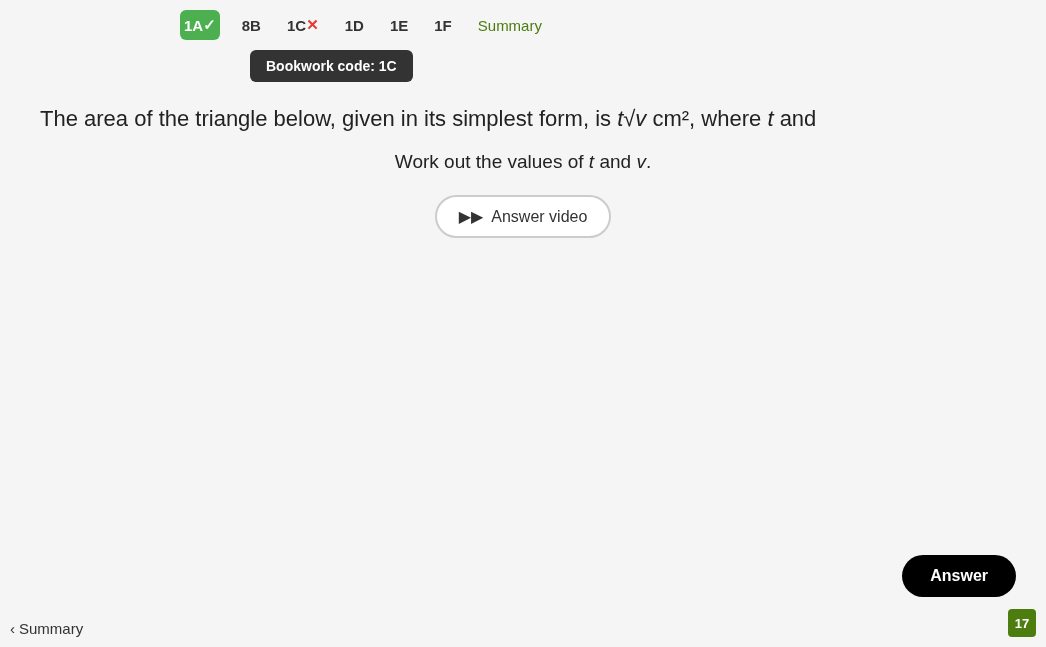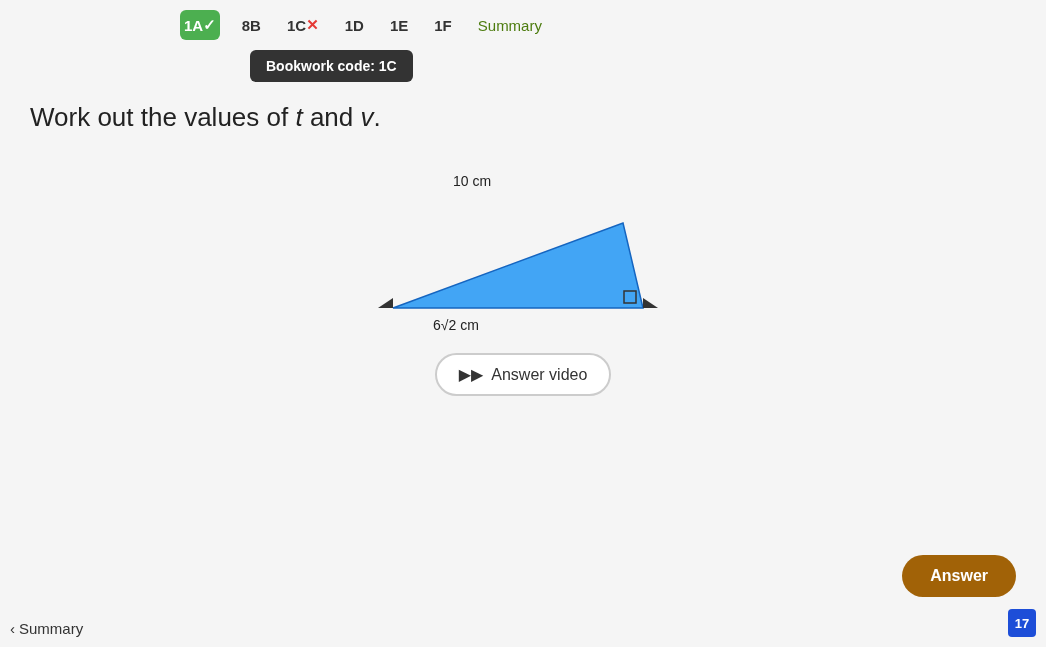--- a/index.html
+++ b/index.html
@@ -125,23 +125,24 @@
     }
 
     .sub-text {
       font-size: 22px;
       color: #222;
       text-align: center;
       margin-bottom: 10px;
     }
 
     .work-text {
-      font-size: 26px;
-      color: #222;
-      margin-bottom: 40px;
+      font-size: 19px;
+      color: #222;
+      text-align: center;
+      margin-bottom: 22px;
     }
 
     
     .diagram-container {
       display: flex;
       justify-content: center;
       align-items: center;
       position: relative;
       margin-bottom: 20px;
     }
@@ -188,21 +189,21 @@
 
     .play-icon {
       color: #333;
     }
 
     
     .answer-btn {
       position: absolute;
       bottom: 50px;
       right: 30px;
-      background: #a16207;
+      background: #000000;
       color: white;
       border: none;
       border-radius: 25px;
       padding: 12px 28px;
       font-size: 16px;
       font-weight: 600;
       cursor: pointer;
     }
 
     
@@ -220,21 +221,21 @@
       gap: 4px;
     }
 
     
     .question-num-icon {
       position: absolute;
       bottom: 10px;
       right: 10px;
       width: 28px;
       height: 28px;
-      background: #1d4ed8;
+      background: #4d7c0f;
       color: white;
       border-radius: 4px;
       display: flex;
       align-items: center;
       justify-content: center;
       font-size: 13px;
       font-weight: bold;
     }
 
     .italic { font-style: italic; }
@@ -271,45 +272,27 @@
   </div>
 
   <div class="content">
 
     <div class="bookwork-row">
       <div class="bookwork-badge">
         <span>Bookwork code: 1C</span>
       </div>
     </div>
 
+    <div class="question-text">
+      The area of the triangle below, given in its simplest form, is <span class="italic">t</span>√<span class="italic">v</span> cm², where <span class="italic">t</span> and
+    </div>
     <div class="work-text">
       Work out the values of <span class="italic">t</span> and <span class="italic">v</span>.
     </div>
 
-    <div class="diagram-container">
-      <div class="triangle-area">
-
-        <div class="triangle-label-top">10 cm</div>
-
-        <svg width="320" height="150" viewBox="0 0 320 150" style="position:absolute; top:20px; left:0;">
-
-          <polygon points="30,115 260,30 280,115" fill="#42a5f5" stroke="#1565c0" stroke-width="1.5"></polygon>
-
-          <polygon points="30,115 15,115 30,105" fill="#333"></polygon>
-
-          <polygon points="280,115 295,115 280,105" fill="#333"></polygon>
-
-          <rect x="261" y="98" width="12" height="12" fill="none" stroke="#333" stroke-width="1.5"></rect>
-        </svg>
-
-        <div class="triangle-label-bottom">
-          <span>6√2 cm</span>
-        </div>
-      </div>
-    </div>
 
     <div style="display:flex; justify-content:center; margin-top: 10px;">
       <button class="watch-video-btn">
         <span class="play-icon">▶▶</span>
         <span>Answer video</span>
       </button>
     </div>
 
   </div>
 

